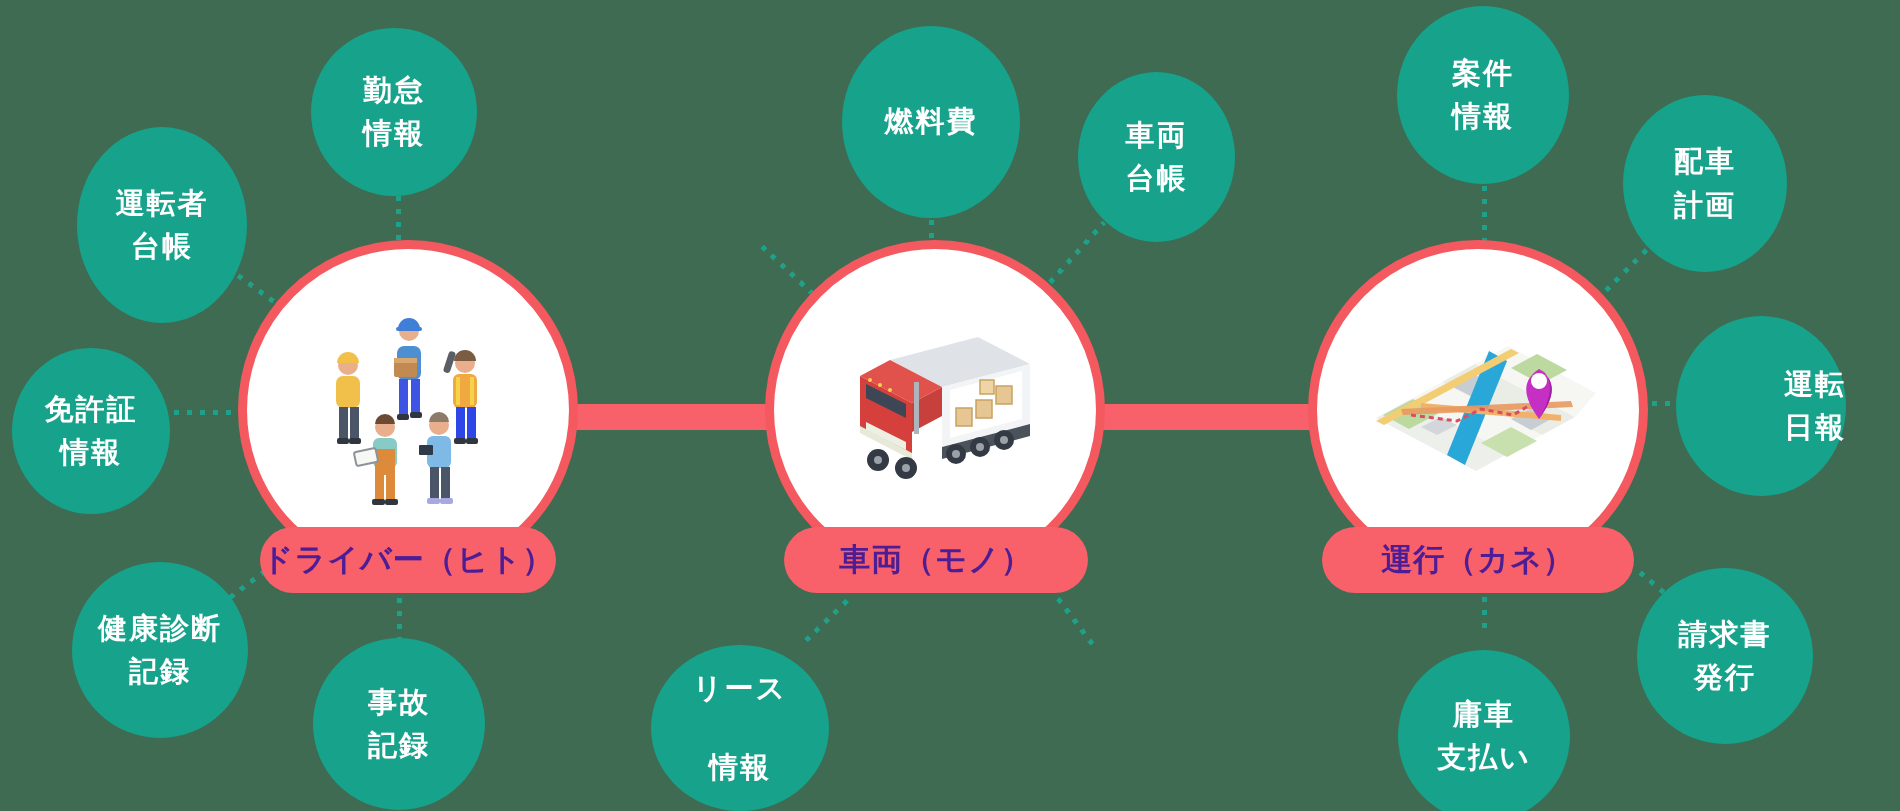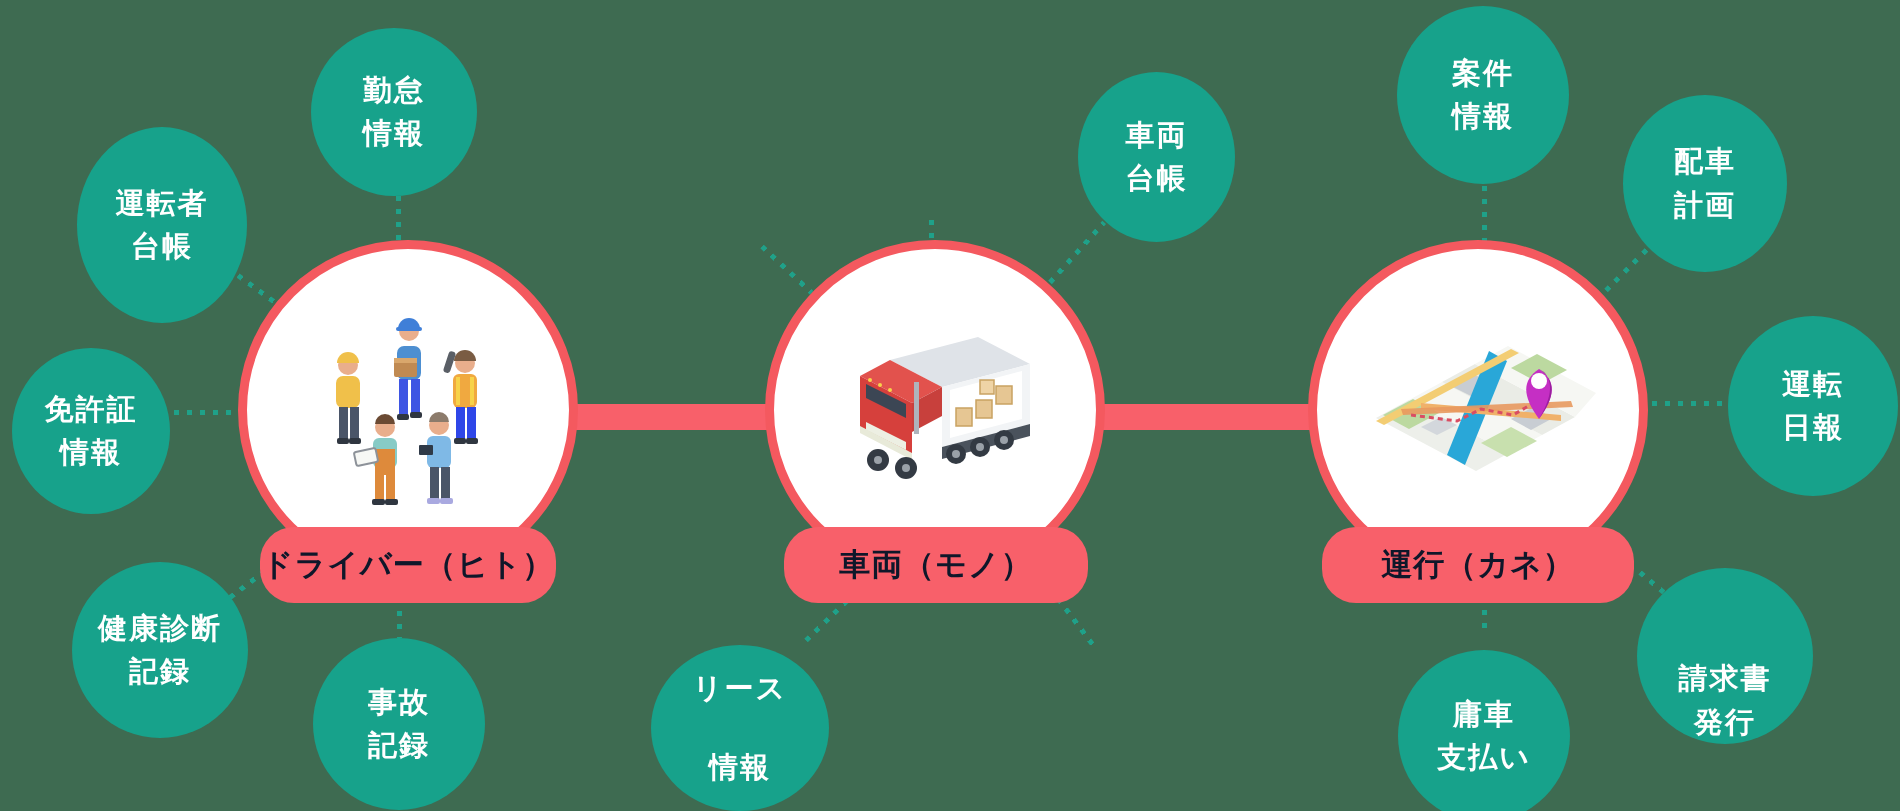--- a/index.html
+++ b/index.html
@@ -26,24 +26,24 @@
     box-sizing:border-box;
     border-radius:50%;
     background:#FFFFFF;
     border:9px solid #F4595F;
     z-index:2;
     display:flex;align-items:center;justify-content:center;
   }
   
   .pill{
     position:absolute;
-    top:527px;height:76px;
+    top:527px;height:66px;
     border-radius:34px;
     background:#F8606A;
-    color:#0f172a;
+    color:#4c1d95;
     font-size:31px;font-weight:bold;
     letter-spacing:1px;
     display:flex;align-items:center;justify-content:center;
     z-index:3;
     white-space:nowrap;
   }
   
   .sat{
     position:absolute;
     border-radius:50%;
@@ -253,42 +253,45 @@
   </div>
   <div class="sat" style="left:72px;top:562px;width:176px;height:176px;">
     <div>健康診断</div>
     <div>記録</div>
   </div>
   <div class="sat" style="left:313px;top:638px;width:172px;height:172px;">
     <div>事故</div>
     <div>記録</div>
   </div>
 
+  <div class="sat" style="left:842px;top:26px;width:178px;height:192px;">
+    <div>燃料費</div>
+  </div>
   <div class="sat" style="left:1078px;top:72px;width:157px;height:170px;">
     <div>車両</div>
     <div>台帳</div>
   </div>
   <div class="sat" style="left:651px;top:645px;width:178px;height:166px;gap:36px;">
     <div>リース</div>
     <div>情報</div>
   </div>
 
   <div class="sat" style="left:1397px;top:6px;width:172px;height:178px;">
     <div>案件</div>
     <div>情報</div>
   </div>
   <div class="sat" style="left:1623px;top:95px;width:164px;height:177px;">
     <div>配車</div>
     <div>計画</div>
   </div>
-  <div class="sat" style="left:1728px;top:316px;width:170px;height:180px;">
+  <div class="sat" style="left:1676px;top:316px;width:170px;height:180px;align-items:flex-end;">
     <div>運転</div>
     <div>日報</div>
   </div>
-  <div class="sat" style="left:1637px;top:568px;width:176px;height:176px;justify-content:flex-end;">
+  <div class="sat" style="left:1637px;top:568px;width:176px;height:176px;">
     <div>請求書</div>
     <div>発行</div>
   </div>
   <div class="sat" style="left:1398px;top:650px;width:172px;height:172px;">
     <div>庸車</div>
     <div>支払い</div>
   </div>
 
 </div>
 

